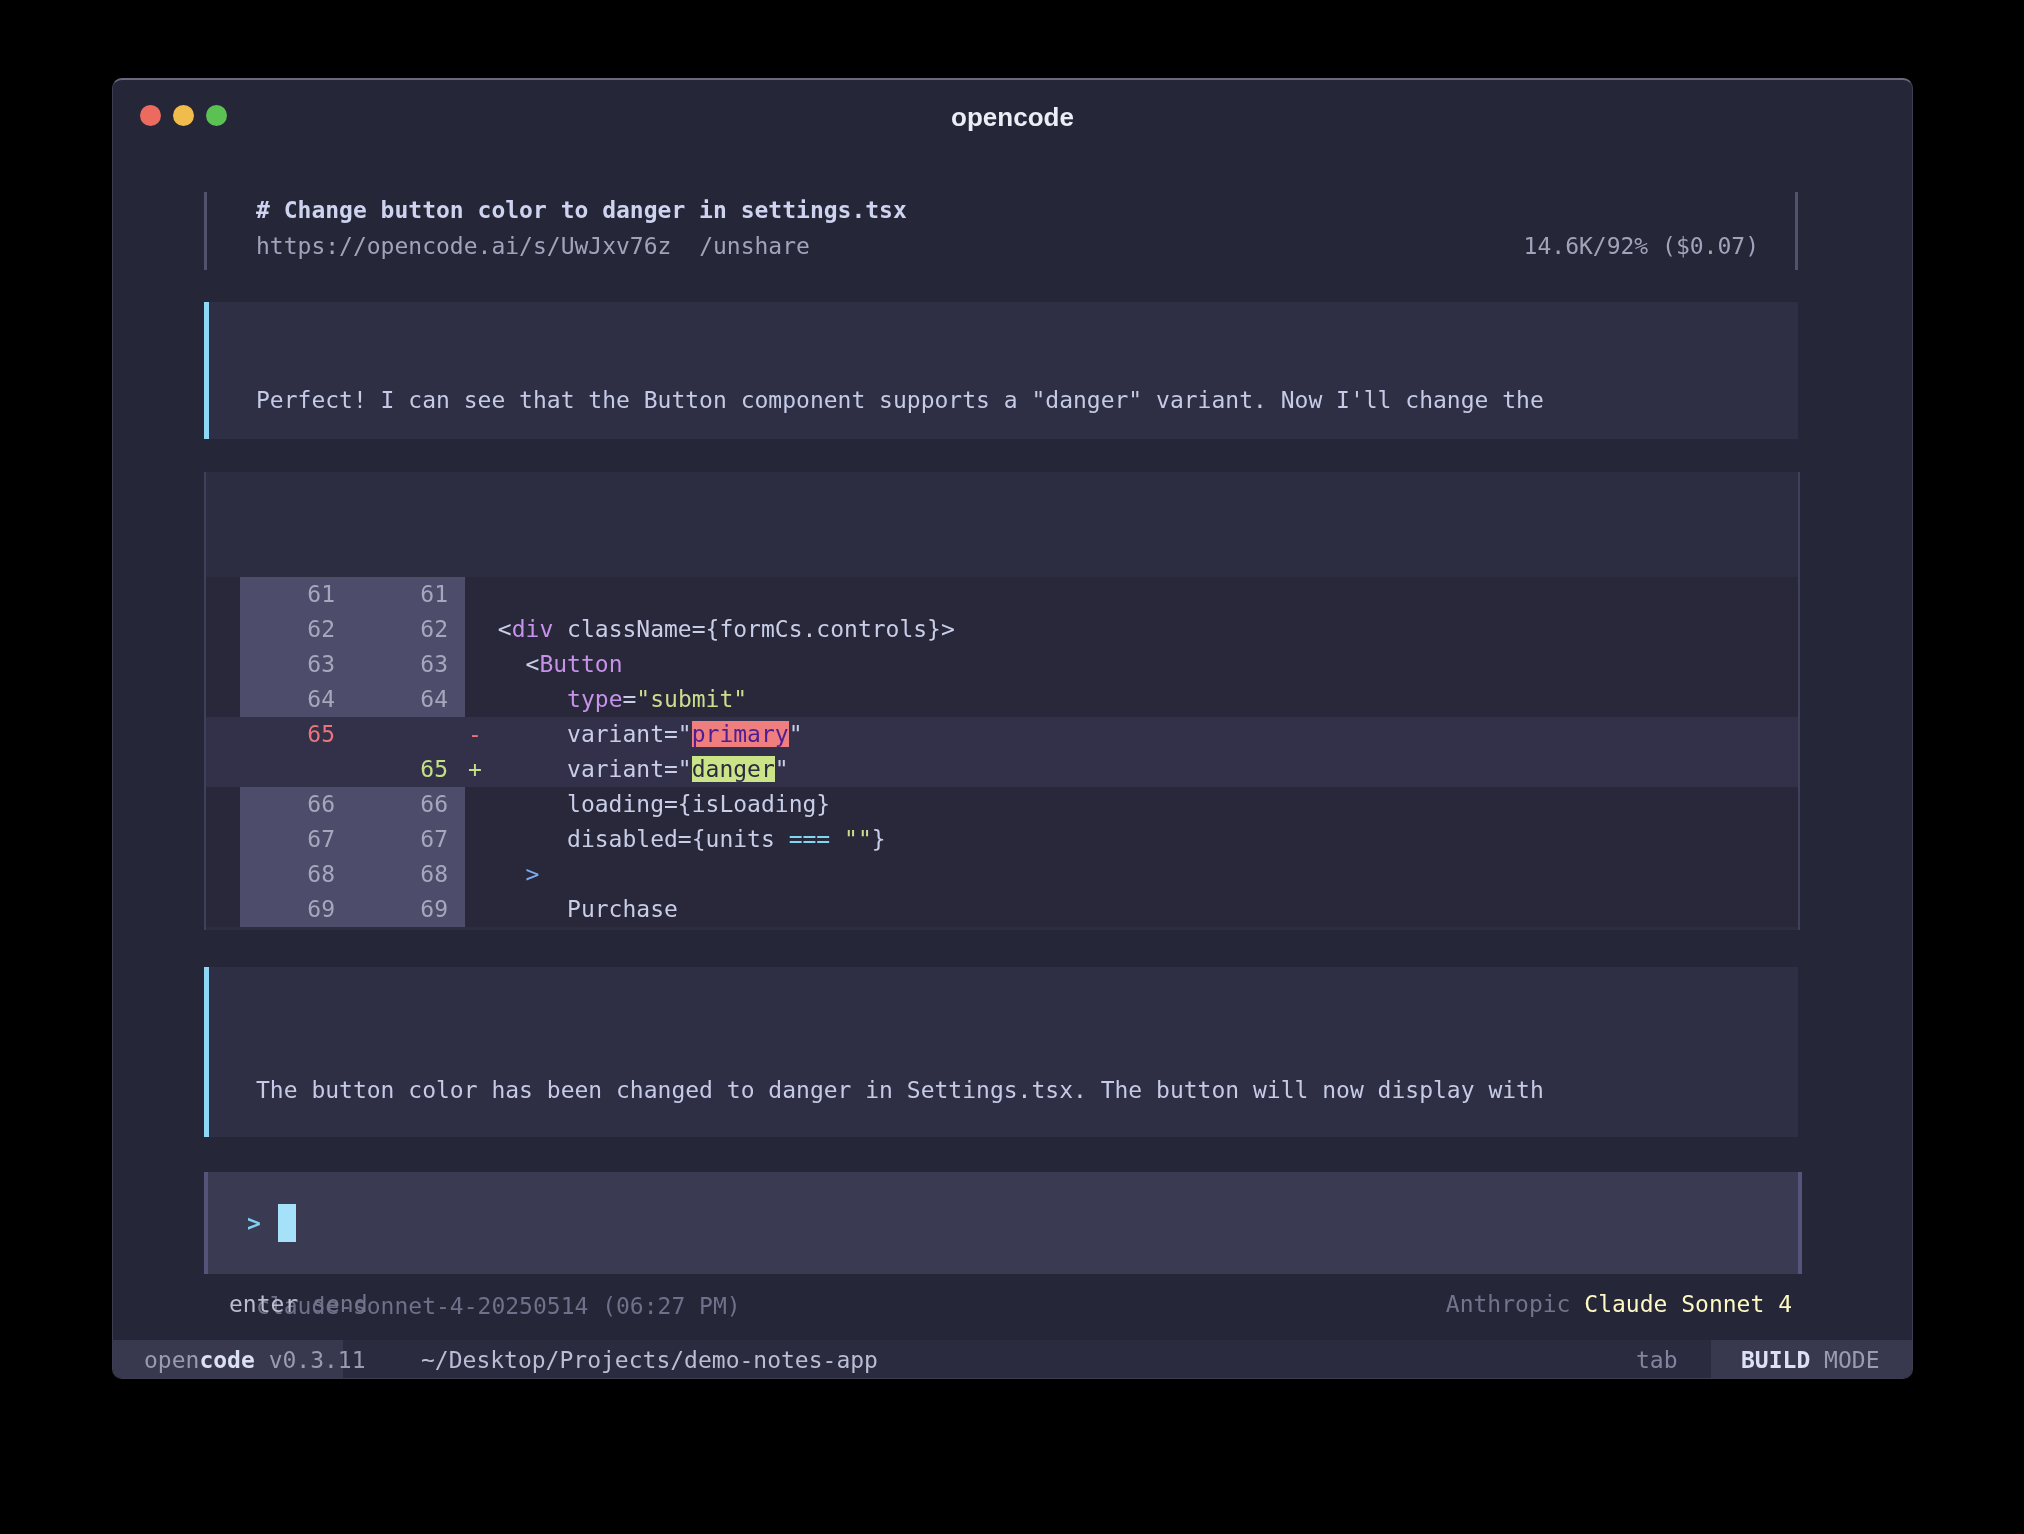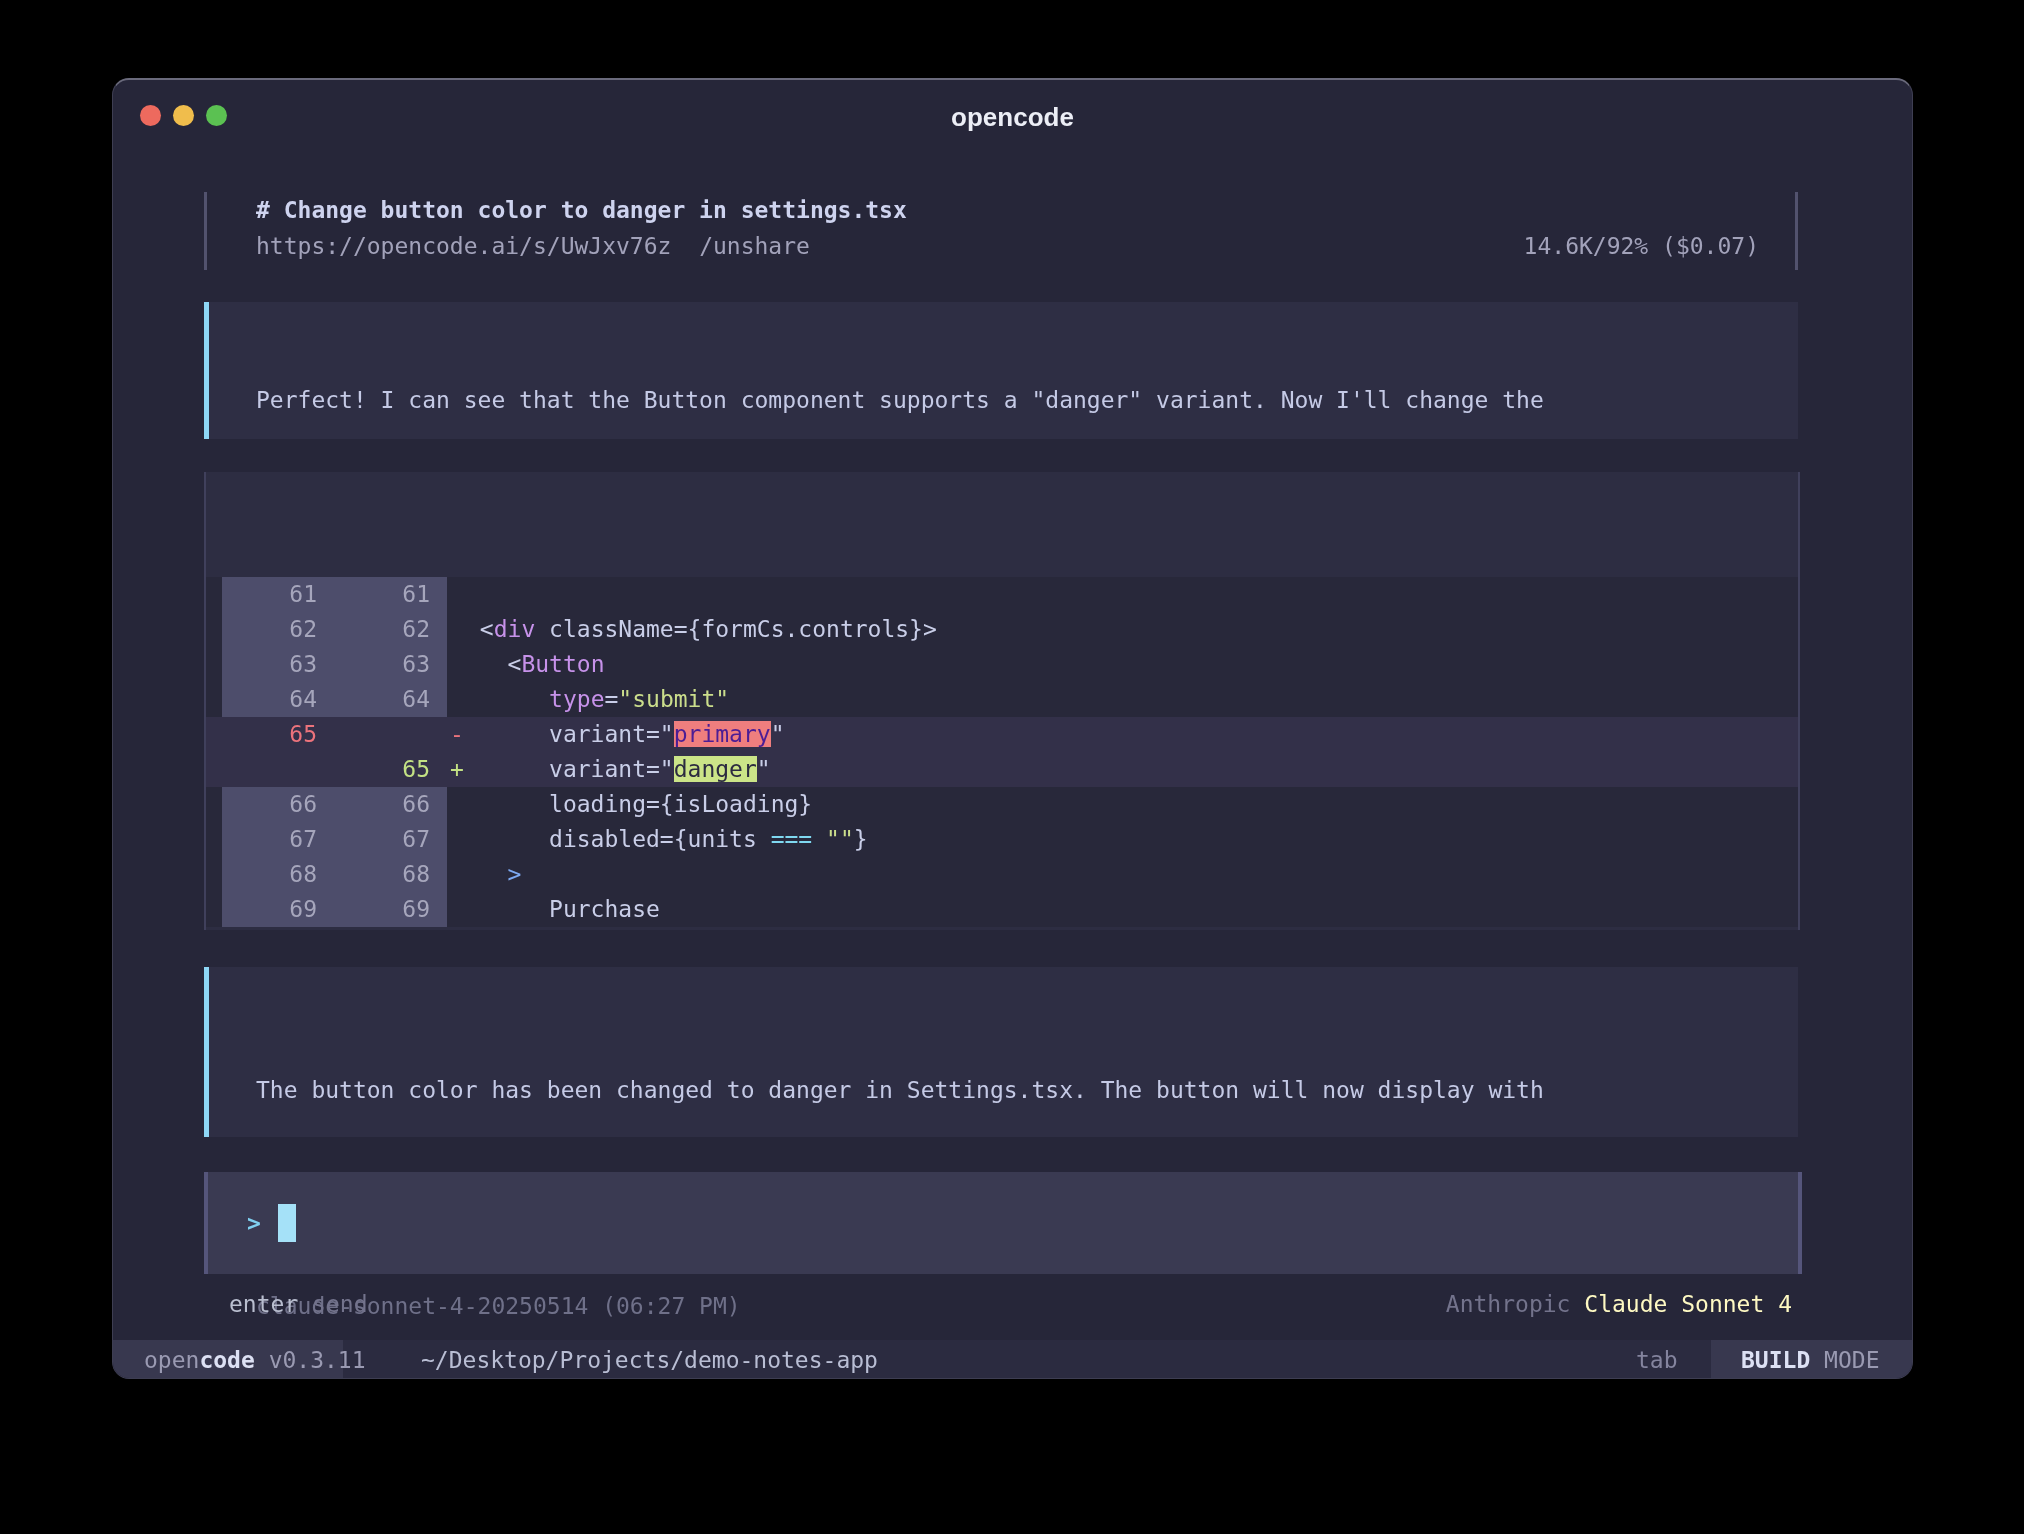--- a/index.html
+++ b/index.html
@@ -1,21 +1,21 @@
 <!DOCTYPE html>
 <html><head>
 <meta charset="utf-8">
 <style>
   * { margin:0; padding:0; box-sizing:border-box; }
   html,body { width:2024px; height:1534px; background:#000; overflow:hidden; }
   body { font-family:"DejaVu Sans Mono","Liberation Mono",monospace; font-size:23px; color:#c5cae6; position:relative; }
 
   .window {
     position:absolute; left:112px; top:78px; width:1801px; height:1301px;
-    background:#262639; border-radius:17px;
+    background:#262639; border-radius:10px;
     border:1px solid #3e3e52; border-top:2px solid #6a6a7c;
     overflow:hidden;
   }
 
   
   .light { position:absolute; top:25px; width:21px; height:21px; border-radius:50%; }
   .titlebar-title { position:absolute; top:22px; left:0; width:100%; text-align:center;
     font-family:"Liberation Sans",sans-serif; font-weight:bold; font-size:26px; color:#eceef6; }
 
   
@@ -28,21 +28,21 @@
   
   .msg { position:absolute; left:91px; width:1594px; background:#2e2e44;
     border-left:5px solid #8ed7f6; padding-left:47px; line-height:36px; white-space:pre; }
   .msg .meta { color:#6f7089; }
 
   
   .edit { position:absolute; left:91px; top:392px; width:1596px; height:458px;
     background:#2d2d42; border-left:2px solid #40405c; border-right:2px solid #40405c; }
   .edit-header { position:absolute; left:50px; top:20px; height:36px; line-height:36px; color:#9aa0bb; white-space:pre; }
   .diff { position:absolute; left:0; top:105px; width:100%; background:#28283a; }
-  .diff-row { display:flex; height:35px; line-height:35px; padding-left:16px; white-space:pre; }
+  .diff-row { display:flex; height:35px; line-height:35px; padding-left:34px; white-space:pre; }
   .diff-row.del, .diff-row.add { background:#333049; }
   .gutter { flex:none; width:225px; padding-right:17px; display:flex; }
   .diff-row.ctx .gutter { background:#4d4d6b; }
   .num { display:block; text-align:right; color:#a6a6bc; }
   .num.old { width:95px; }
   .num.new { width:113px; }
   .diff-row.del .num.old { color:#ec737c; }
   .diff-row.add .num.new { color:#c3e184; }
   .marker { flex:none; width:19px; padding-left:3px; }
   .diff-row.del .marker { color:#ec737c; }

